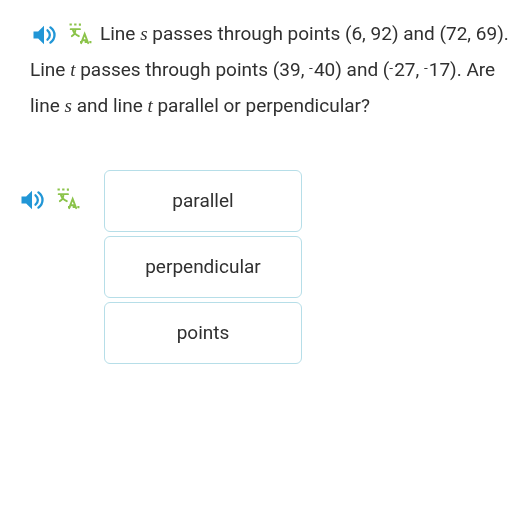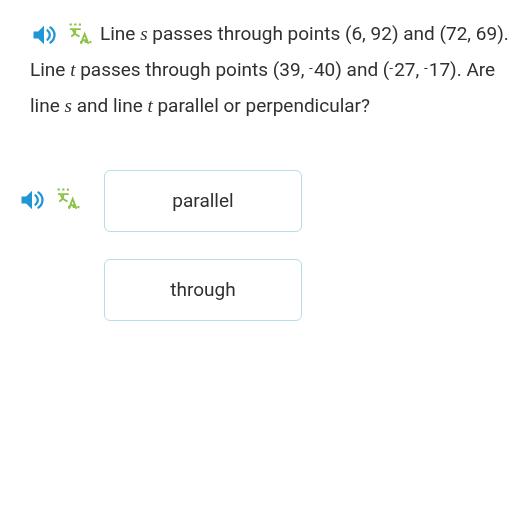--- a/index.html
+++ b/index.html
@@ -29,21 +29,21 @@
   }
   .answer-icons {
     display: flex;
     align-items: center;
     gap: 8px;
     padding-top: 16px;
   }
   .choices {
     display: flex;
     flex-direction: column;
-    gap: 27px;
+    gap: 4px;
     margin-left: 14px;
   }
   .choice {
     width: 198px;
     height: 62px;
     border: 1px solid #b6dee8;
     border-radius: 6px;
     background: #fff;
     display: flex;
     align-items: center;
@@ -96,16 +96,19 @@
         <path d="M4 7h8M8 7v1c0 2-1 4-3 5M6 8c1 3 3 4 5 5" stroke-dasharray="0" stroke-linecap="round"></path>
         <path d="M13 19l3-8 3 8M14.2 16.5h3.6" stroke-dasharray="0" stroke-linecap="round"></path>
       </svg>
     </span>
   </div>
   <div class="choices">
     <div class="choice">
       <span>parallel</span>
     </div>
     <div class="choice">
-      <span>through</span>
+      <span>perpendicular</span>
+    </div>
+    <div class="choice">
+      <span>points</span>
     </div>
   </div>
 </div>
 
 </body></html>

